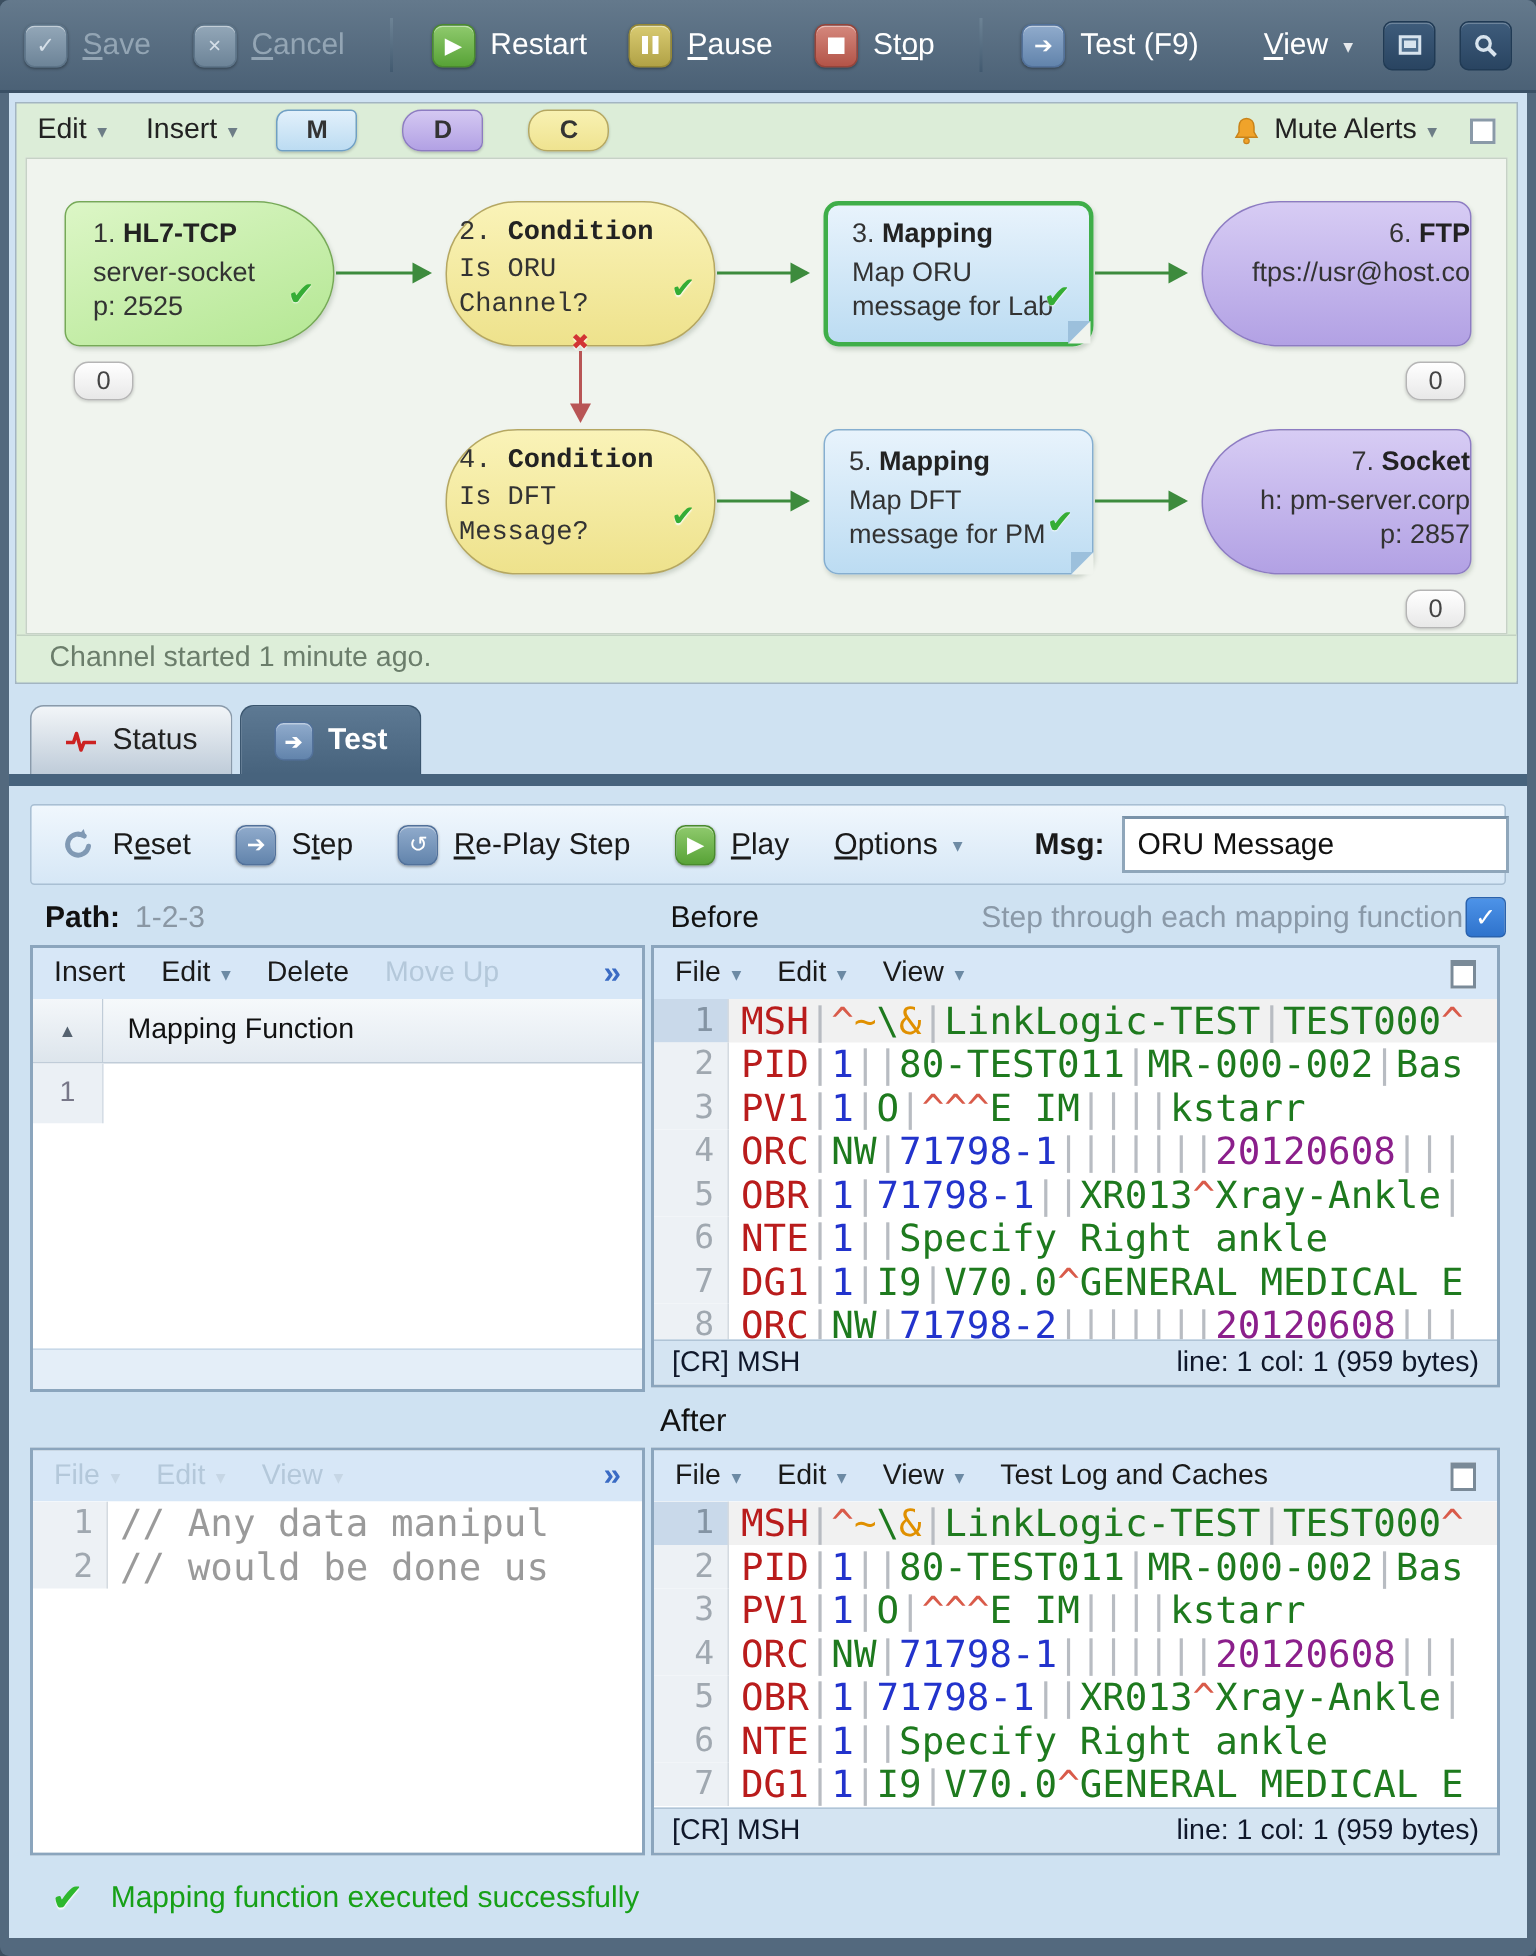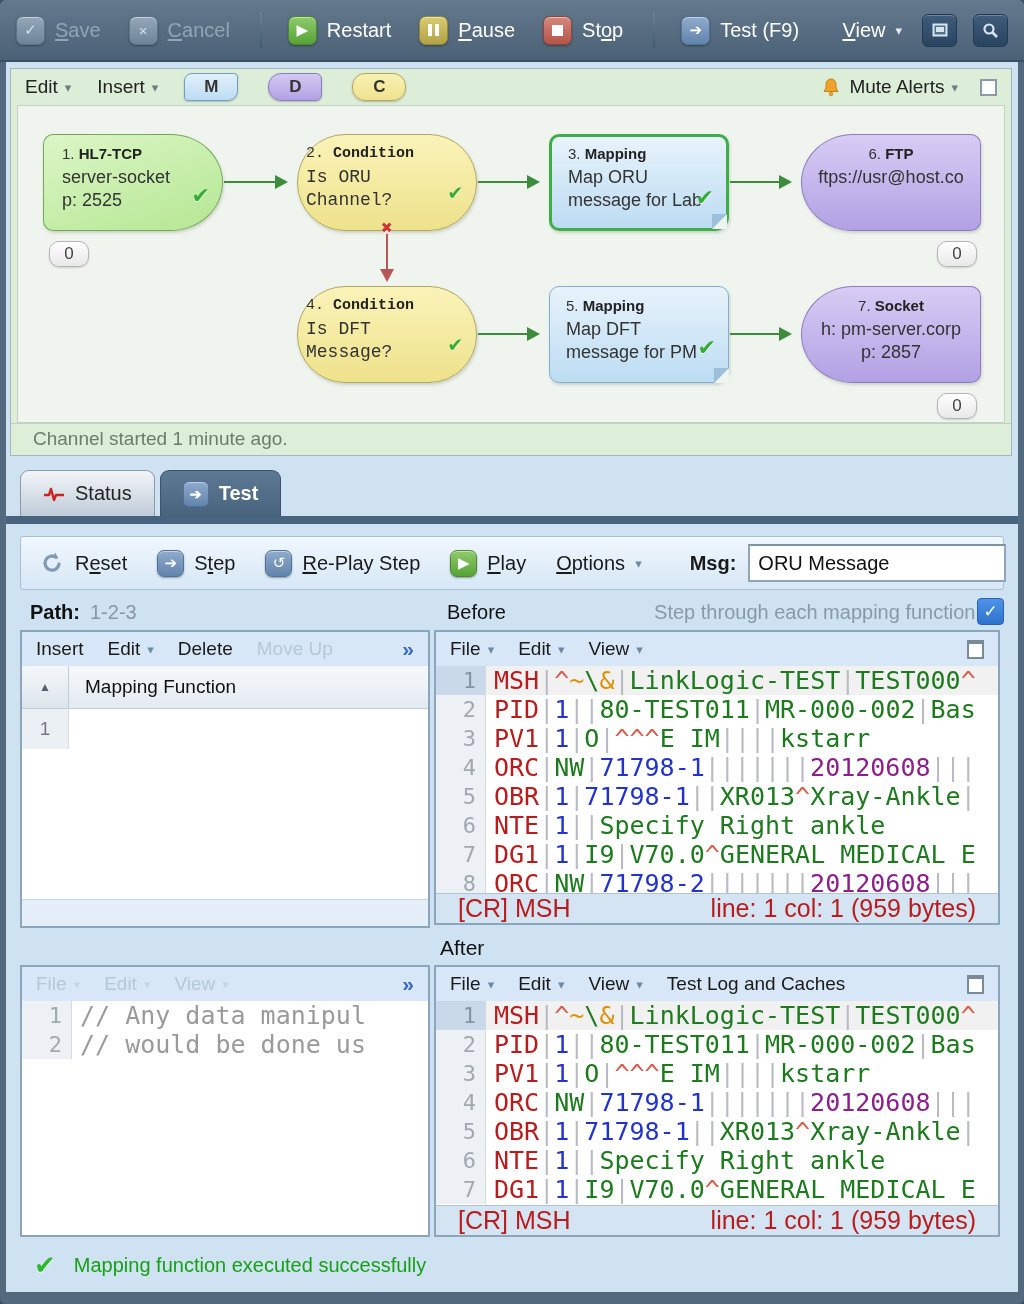--- a/index.html
+++ b/index.html
@@ -33,28 +33,28 @@
   .shape-btn{width:52px;height:26px;display:flex;align-items:center;justify-content:center;font-size:17px;font-weight:bold;color:#333;margin-right:22px;box-shadow:0 1px 2px rgba(0,0,0,.2);}
   .shape-m{background:linear-gradient(#e2f0fb,#bcdcf2);border:1.5px solid #6f9fc4;border-radius:8px 4px 10px 4px;}
   .shape-d{background:linear-gradient(#d4c8f2,#b2a1e4);border:1.5px solid #8d7cc2;border-radius:13px 6px 6px 13px / 13px 6px 6px 13px;}
   .shape-c{background:linear-gradient(#f8f1b2,#efe390);border:1.5px solid #b5a761;border-radius:13px;}
   .spacer{flex:1;}
   .mini-square{width:13px;height:13px;border:2px solid #8a9aa8;background:#fff;margin-left:14px;}
 
   .canvas{position:relative;margin:0 6px;height:318px;background:#f0f4ee;border:1px solid #c6d2c6;box-sizing:border-box;overflow:hidden;}
 
   .node{position:absolute;width:180px;height:97px;box-sizing:border-box;padding-top:10px;font-size:18px;color:#333;box-shadow:1px 2px 3px rgba(90,110,90,.25);}
-  .ntitle{font-size:15px;margin-bottom:4px;}
+  .ntitle{font-size:18px;margin-bottom:4px;}
   .ntitle b{color:#222;}
   .nline{line-height:23px;}
   .node-src{background:linear-gradient(160deg,#dcf6c6,#b4e793);border:1.5px solid #76a957;border-radius:10px 52px 52px 10px / 10px 50% 50% 10px;padding-left:18px;}
   .node-cond{background:linear-gradient(#faf3b8,#eee28c);border:1.5px solid #b5a761;border-radius:48px;text-align:left;padding-left:8px;padding-right:8px;font-family:Liberation Mono, monospace;}
   .node-map{background:linear-gradient(#e8f3fc,#bcdcf2);border:1.5px solid #85aed0;border-radius:10px 10px 14px 10px;padding-left:16px;}
   .node-map.selected{border:3px solid #3fae49;padding-top:8px;}
-  .node-dest{background:linear-gradient(#d7ccf4,#b2a1e4);border:1.5px solid #8d7cc2;border-radius:52px 10px 10px 52px / 50% 10px 10px 50%;text-align:center;}
+  .node-dest{background:linear-gradient(#d7ccf4,#b2a1e4);border:1.5px solid #8d7cc2;border-radius:52px 10px 10px 52px / 50% 10px 10px 50%;text-align:right;}
   .fold{position:absolute;right:-1px;bottom:-1px;width:0;height:0;border-style:solid;border-width:0 0 15px 15px;border-color:transparent transparent #f0f4ee transparent;}
   .fold:after{content:'';position:absolute;left:-15px;top:0;width:0;height:0;border-style:solid;border-width:15px 15px 0 0;border-color:#9cc0dc transparent transparent transparent;}
   .ncheck{position:absolute;right:12px;top:48px;font-size:22px;color:#35ad35;text-shadow:0 1px 1px rgba(255,255,255,.9);}
   .node-cond .ncheck{right:14px;top:44px;}
   .nx{position:absolute;left:50%;bottom:-10px;transform:translateX(-50%);font-size:19px;font-weight:bold;color:#d23434;text-shadow:0 1px 1px rgba(255,255,255,.8);}
   .badge{position:absolute;width:38px;height:24px;background:linear-gradient(#ffffff,#e8e8e8);border:1px solid #b5b5b5;border-radius:10px;display:flex;align-items:center;justify-content:center;font-size:17px;color:#444;box-shadow:0 1px 2px rgba(0,0,0,.15);}
   .harrow{position:absolute;height:2px;background:#3d8b3d;}
   .harrow:after{content:'';position:absolute;right:-2px;top:-6px;border-left:13px solid #3d8b3d;border-top:7px solid transparent;border-bottom:7px solid transparent;}
   .varrow{position:absolute;width:2px;background:#b85555;}
   .varrow:after{content:'';position:absolute;bottom:-2px;left:-6px;border-top:13px solid #b85555;border-left:7px solid transparent;border-right:7px solid transparent;}
@@ -99,21 +99,21 @@
   .trow .c2{flex:1;background:#dde8f3;display:flex;align-items:center;padding-left:16px;font-size:19px;color:#111;}
   .tbody-empty{flex:1;background:#fff;}
   .tscroll{height:26px;background:#e4eef8;border-top:1px solid #c8d8e8;flex:none;}
 
   .ecode{flex:1;background:#fff;overflow:hidden;font-family:"DejaVu Sans Mono",monospace;font-size:25px;}
   .code-line{display:flex;height:29px;line-height:29px;white-space:pre;}
   .code-line .gutter{width:40px;flex:none;background:#edf1f5;border-right:1px solid #d4dae0;text-align:right;padding-right:9px;color:#a0a8b0;font-size:22px;}
   .hl .code-line.first{background:#f1f1f1;}
   .hl .code-line.first .gutter{background:#c9d9ea;color:#8494a4;}
   .code-text{padding-left:8px;}
-  .estatus{height:29px;background:#d4e4f2;border-top:1px solid #b0c4d6;display:flex;align-items:center;padding:0 22px;font-size:25px;color:#b91c1c;flex:none;}
+  .estatus{height:29px;background:#d4e4f2;border-top:1px solid #b0c4d6;display:flex;align-items:center;padding:0 12px;font-size:19px;color:#0f172a;flex:none;}
   .estatus .right{margin-left:auto;}
 
   .tk-seg{color:#b91c1c}.tk-pipe{color:#b8bcc2}.tk-num{color:#2233cc}.tk-grn{color:#1e7a1e}
   .tk-date{color:#8b1f8b}.tk-car{color:#d95b4a}.tk-til{color:#e09000}.tk-amp{color:#e09000}
   .tk-bs{color:#1e7a1e}.tk-cmt{color:#9a9a9a}
 
   .sec-label{position:absolute;font-size:21px;color:#111;}
   .success-row{position:absolute;left:34px;top:1250px;display:flex;align-items:center;gap:18px;}
   .success-check{font-size:26px;color:#2eb82e;text-shadow:0 1px 1px rgba(255,255,255,.9);}
   .success-text{font-size:20px;color:#17a017;}

